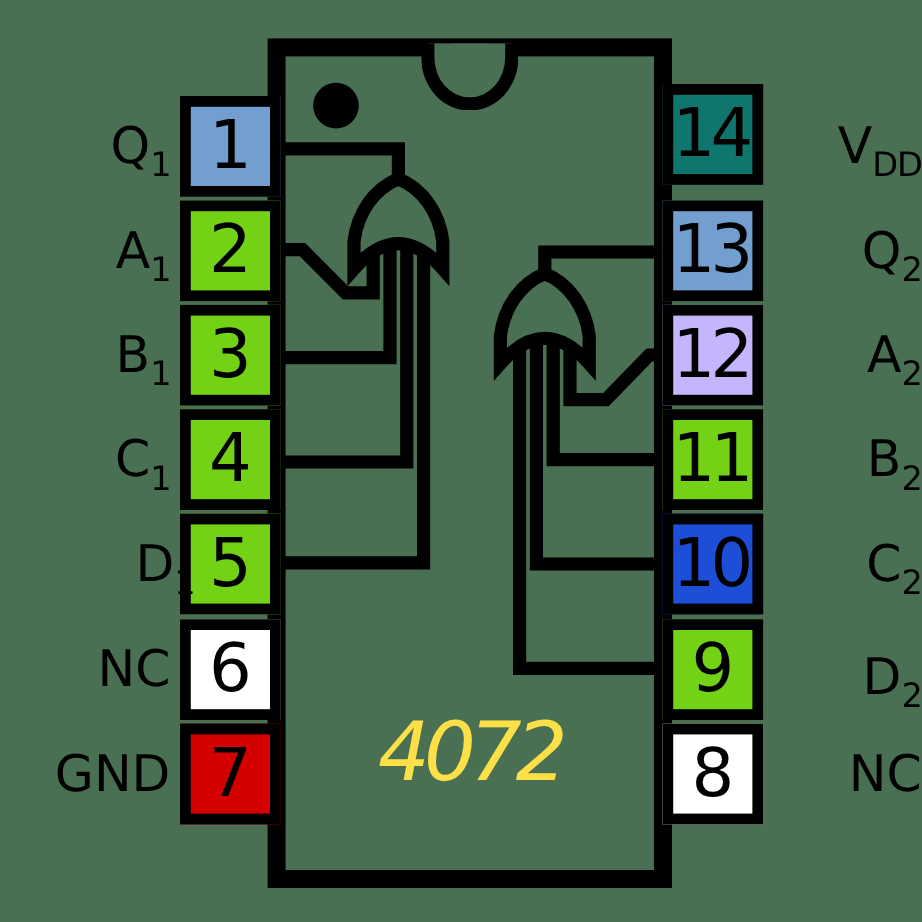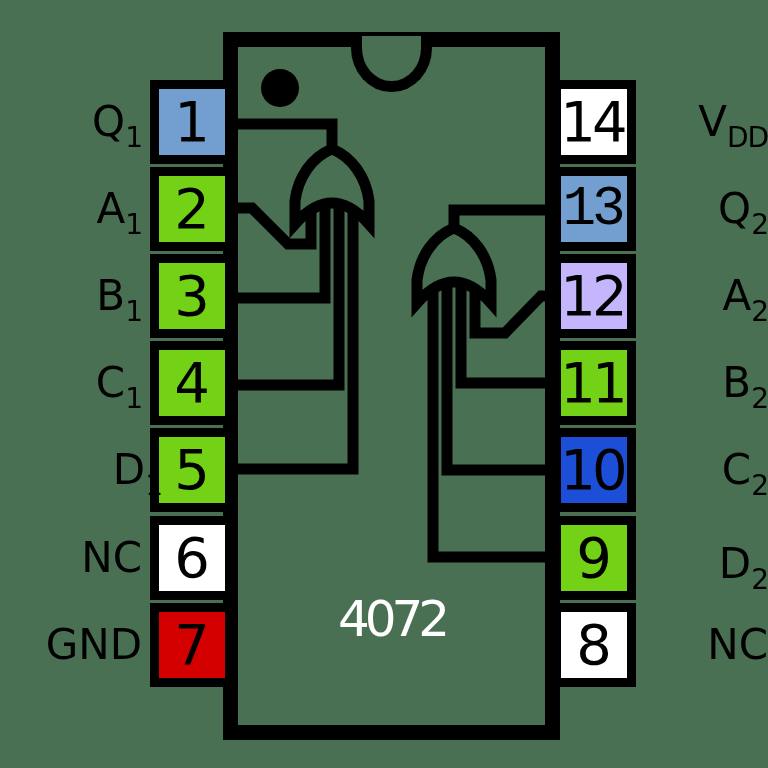--- a/index.html
+++ b/index.html
@@ -22,21 +22,21 @@
     border:11px solid #000;border-top:none;
     border-bottom-left-radius:40px 44px;border-bottom-right-radius:40px 44px;
     z-index:3;
   }
   #pin1-dot{
     position:absolute;left:261px;top:69px;width:38px;height:38px;
     border-radius:50%;background:#000;z-index:3;
   }
   #part-number{
     position:absolute;left:238px;top:594px;width:307px;z-index:3;
-    text-align:center;font-size:50px;line-height:1;letter-spacing:-5px;color:#ffffff;
+    text-align:center;font-size:68px;line-height:1;letter-spacing:-5px;color:#fde047;font-style:italic;
   }
   .pin{
     position:absolute;width:84px;height:84px;box-sizing:border-box;
     border:9px solid #000;z-index:4;
     display:flex;align-items:center;justify-content:center;
     font-size:56px;letter-spacing:-4px;line-height:1;color:#000;
   }
   .pin span{transform:translateX(-2px);}
   .pin-label{
     position:absolute;height:64px;line-height:64px;z-index:4;
@@ -96,25 +96,25 @@
       </div>
       <div class="pin-label label-left" style="top: 438px; padding-left: 20px;"><span>D</span><span class="sub">1</span></div>
       <div class="pin" style="left: 150px; top: 516px; background: rgb(255, 255, 255);">
         <span>6</span>
       </div>
       <div class="pin-label label-left" style="top: 526px;"><span>NC</span></div>
       <div class="pin" style="left: 150px; top: 603px; background: rgb(212, 0, 0);">
         <span>7</span>
       </div>
       <div class="pin-label label-left" style="top: 613px;"><span>GND</span></div>
-      <div class="pin" style="left: 552px; top: 80px; background: #ffffff;">
+      <div class="pin" style="left: 552px; top: 70px; background: #0f766e;">
         <span>14</span>
       </div>
       <div class="pin-label label-right" style="top: 90px;"><span>V</span><span class="sub">DD</span></div>
-      <div class="pin" style="left: 552px; top: 167px; background: rgb(114, 159, 207); font-family: Liberation Mono, monospace;">
+      <div class="pin" style="left: 552px; top: 167px; background: rgb(114, 159, 207);">
         <span>13</span>
       </div>
       <div class="pin-label label-right" style="top: 177px;"><span>Q</span><span class="sub">2</span></div>
       <div class="pin" style="left: 552px; top: 254px; background: #c4b5fd;">
         <span>12</span>
       </div>
       <div class="pin-label label-right" style="top: 264px;"><span>A</span><span class="sub">2</span></div>
       <div class="pin" style="left: 552px; top: 341px; background: rgb(115, 210, 22);">
         <span>11</span>
       </div>

